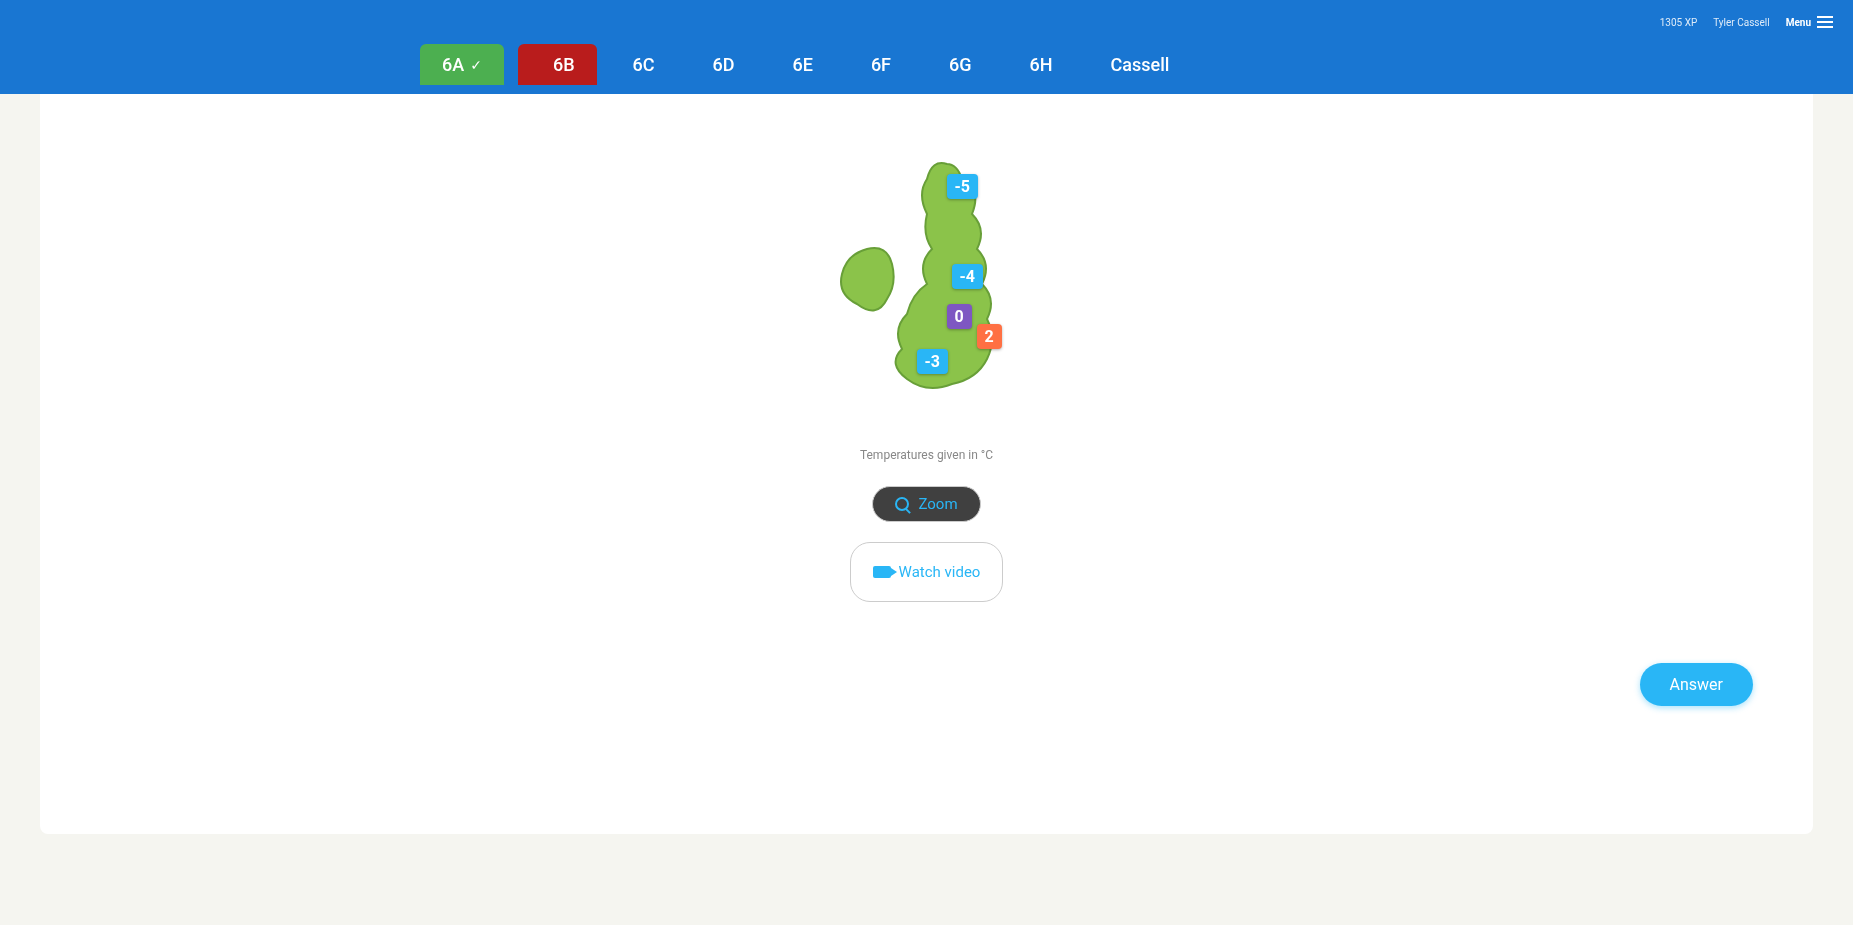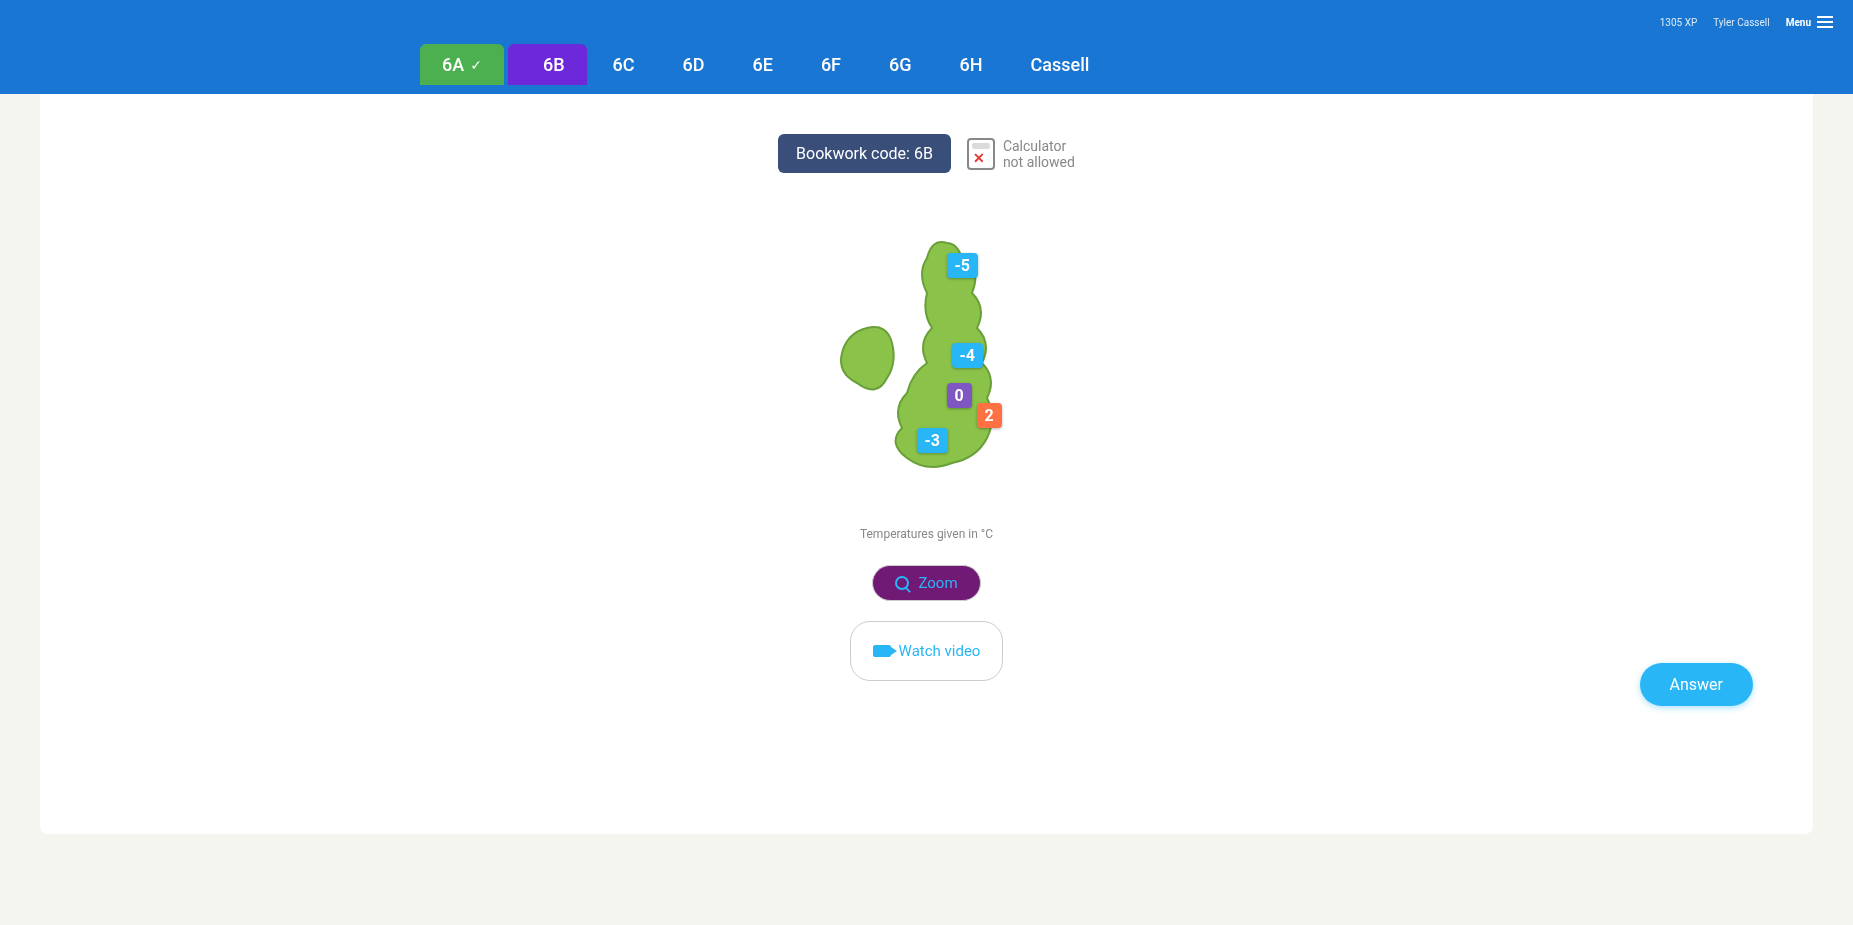--- a/index.html
+++ b/index.html
@@ -4,41 +4,41 @@
 <style>
   * { box-sizing: border-box; margin: 0; padding: 0; font-family: -apple-system, BlinkMacSystemFont, "Segoe UI", Roboto, Arial, sans-serif; }
   body { background: #f5f5f0; width: 1853px; height: 925px; overflow: hidden; }
   .topbar { background: #1976d2; height: 44px; display: flex; align-items: center; justify-content: flex-end; padding: 0 20px; color: #fff; font-size: 10px; gap: 16px; }
   .topbar-xp { opacity: 0.85; }
   .topbar-user { opacity: 0.85; }
   .topbar-menu { display: flex; align-items: center; gap: 6px; cursor: pointer; font-weight: bold; }
   .menu-icon { display: inline-flex; flex-direction: column; gap: 3px; }
   .menu-icon span { width: 16px; height: 2px; background: #fff; display: block; }
   .tabrow { background: #1976d2; display: flex; align-items: flex-start; padding-left: 420px; height: 50px; }
-  .tab { padding: 10px 22px; color: #fff; font-size: 18px; font-weight: 500; cursor: pointer; border-radius: 6px 6px 0 0; margin-right: 4px; display: flex; align-items: center; gap: 6px; }
+  .tab { padding: 10px 22px; color: #fff; font-size: 18px; font-weight: 500; cursor: pointer; border-radius: 6px 6px 0 0; margin-right: 14px; display: flex; align-items: center; gap: 6px; }
   .tab.done { background: #4caf50; }
-  .tab.active { background: #6d28d9; padding-left: 35px; }
+  .tab.active { background: #b91c1c; padding-left: 35px; }
   .tab .chk { font-size: 14px; }
   .whitearea { background: #fff; margin: 0 40px; border-radius: 0 0 8px 8px; padding: 40px 60px 30px 60px; min-height: 740px; position: relative; }
   .meta-row { display: flex; justify-content: center; align-items: center; gap: 16px; margin-bottom: 40px; }
   .bookwork { background: #3a4e7a; color: #fff; padding: 10px 18px; border-radius: 6px; font-size: 16px; }
   .calc-box { display: flex; align-items: center; gap: 8px; color: #888; font-size: 14px; }
   .calc-icon { width: 28px; height: 32px; border: 2px solid #888; border-radius: 4px; position: relative; }
   .calc-icon::before { content: ""; position: absolute; top: 3px; left: 3px; right: 3px; height: 6px; background: #888; opacity: 0.3; border-radius: 2px; }
   .calc-icon .x { position: absolute; bottom: 2px; left: 4px; color: #e53935; font-weight: bold; font-size: 14px; }
   .question { text-align: center; font-size: 26px; color: #444; margin-bottom: 40px; padding: 0 100px; }
   .map-wrap { display: flex; flex-direction: column; align-items: center; }
   .map { position: relative; width: 260px; height: 300px; }
   .map svg { width: 100%; height: 100%; }
   .temp-label { position: absolute; padding: 3px 8px; border-radius: 4px; color: #fff; font-weight: bold; font-size: 16px; box-shadow: 0 1px 3px rgba(0,0,0,0.3); }
   .t-blue { background: #29b6f6; }
   .t-purple { background: #7e57c2; }
   .t-orange { background: #ff7043; }
   .map-caption { color: #888; font-size: 12px; margin-top: 14px; }
-  .zoom-btn { margin-top: 24px; border: 1px solid #ccc; border-radius: 20px; padding: 8px 22px; color: #29b6f6; font-size: 15px; cursor: pointer; display: flex; align-items: center; gap: 9px; background: #701a75; }
+  .zoom-btn { margin-top: 24px; border: 1px solid #ccc; border-radius: 20px; padding: 8px 22px; color: #29b6f6; font-size: 15px; cursor: pointer; display: flex; align-items: center; gap: 9px; background: #404040; }
   .watch-btn { margin-top: 20px; border: 1px solid #ccc; border-radius: 20px; padding: 20px 22px; color: #29b6f6; font-size: 15px; cursor: pointer; display: flex; align-items: center; gap: 8px; background: #fff; }
   .answer-btn { position: absolute; right: 60px; bottom: 128px; background: #29b6f6; color: #fff; border: none; border-radius: 22px; padding: 12px 30px; font-size: 16px; cursor: pointer; box-shadow: 0 2px 6px rgba(41,182,246,0.4); }
   .mag-icon { width: 14px; height: 14px; border: 2px solid #29b6f6; border-radius: 50%; position: relative; }
   .mag-icon::after { content: ""; position: absolute; width: 6px; height: 2px; background: #29b6f6; bottom: -3px; right: -4px; transform: rotate(45deg); }
   .cam-icon { width: 18px; height: 12px; background: #29b6f6; border-radius: 2px; position: relative; }
   .cam-icon::after { content: ""; position: absolute; right: -6px; top: 2px; border-left: 6px solid #29b6f6; border-top: 4px solid transparent; border-bottom: 4px solid transparent; }
 </style>
 </head>
 <body>
 
@@ -81,32 +81,20 @@
   <div class="tab">
       <span>6H</span>
     </div>
   <div class="tab">
       <span>Cassell</span>
     </div>
 </div>
 
 <div class="whitearea">
 
-  <div class="meta-row">
-    <div class="bookwork">Bookwork code: 6B</div>
-    <div class="calc-box">
-      <div class="calc-icon">
-          <span class="x">✕</span>
-        </div>
-      <div>
-        <div>Calculator</div>
-        <div>not allowed</div>
-      </div>
-    </div>
-  </div>
 
 
   <div class="map-wrap">
     <div class="map">
       <svg viewBox="0 0 260 300">
 
         <path d="M60 170 Q40 160 45 140 Q50 120 70 115 Q90 110 95 130 Q100 150 90 165 Q80 185 60 170 Z" fill="#8bc34a" stroke="#689f38" stroke-width="2"></path>
         <path d="M150 30 Q135 25 130 45 Q120 60 130 80 Q125 100 135 115 Q120 130 130 150 Q115 160 110 180 Q95 195 105 215 Q90 230 110 245 Q130 260 155 250 Q180 245 190 225 Q200 205 190 185 Q200 165 185 150 Q195 130 180 115 Q190 95 175 80 Q185 55 165 45 Q160 30 150 30 Z" fill="#8bc34a" stroke="#689f38" stroke-width="2"></path>
       </svg>
       <div class="temp-label t-blue" style="top:40px;  left:150px;">-5</div>

